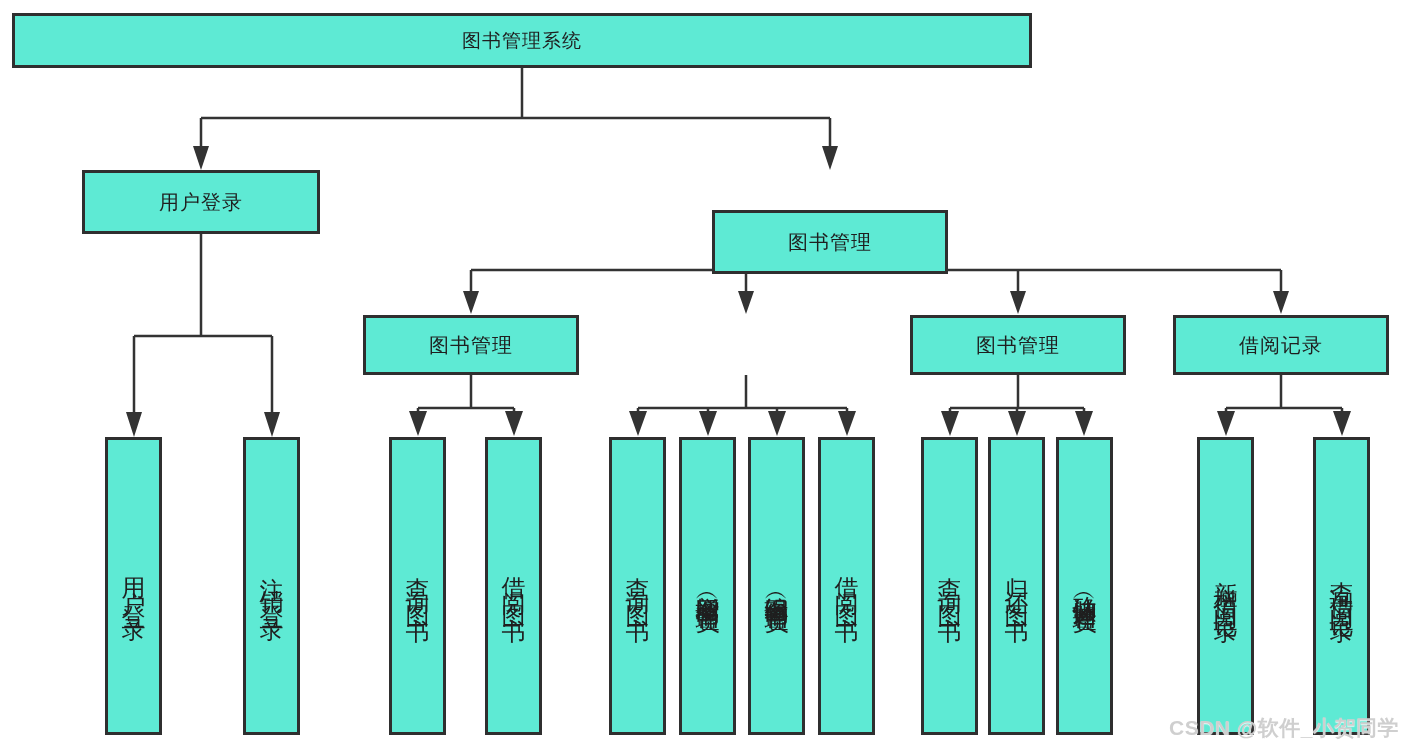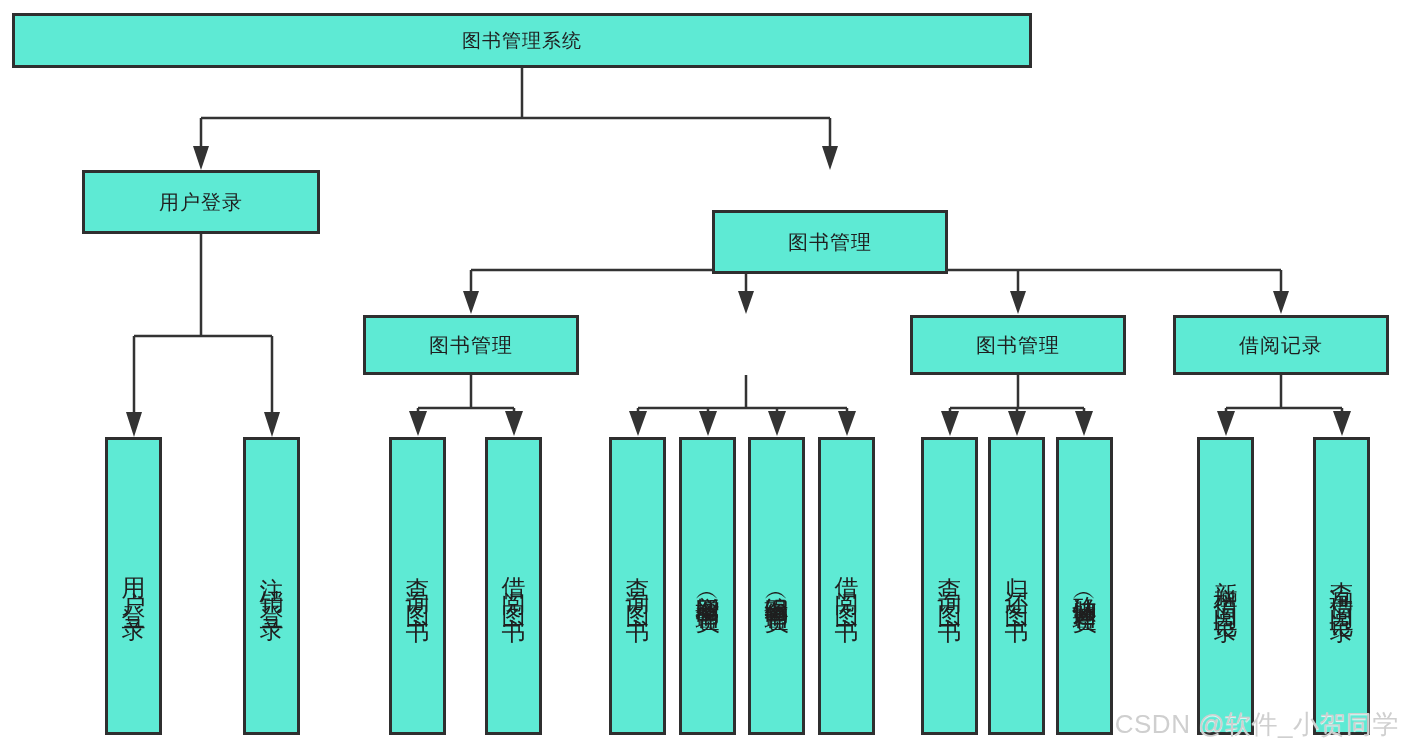--- a/index.html
+++ b/index.html
@@ -36,23 +36,24 @@
     letter-spacing:8px;
     white-space:nowrap;
   }
   .v1{left:105px;} .v2{left:243px;}
   .v3{left:389px;} .v4{left:485px;}
   .v5{left:609px;} .v6{left:679px;} .v7{left:748px;} .v8{left:818px;}
   .v9{left:921px;} .v10{left:988px;} .v11{left:1056px;}
   .v12{left:1197px;} .v13{left:1313px;}
   .watermark{
     position:absolute;right:6px;bottom:5px;z-index:6;
-    font-size:26px;color:#cfcfcf;letter-spacing:0.5px;
+    font-size:21px;color:#cfcfcf;letter-spacing:0.5px;
     text-shadow:0 1px 1px rgba(255,255,255,0.9);
     white-space:nowrap;
+    font-weight:bold;
   }
 </style>
 </head>
 <body>
 
 <div class="stage">
 
   <svg class="wires" width="1405" height="747" viewBox="0 0 1405 747">
     <path d="M522 68 V118
              M201 118 H830

